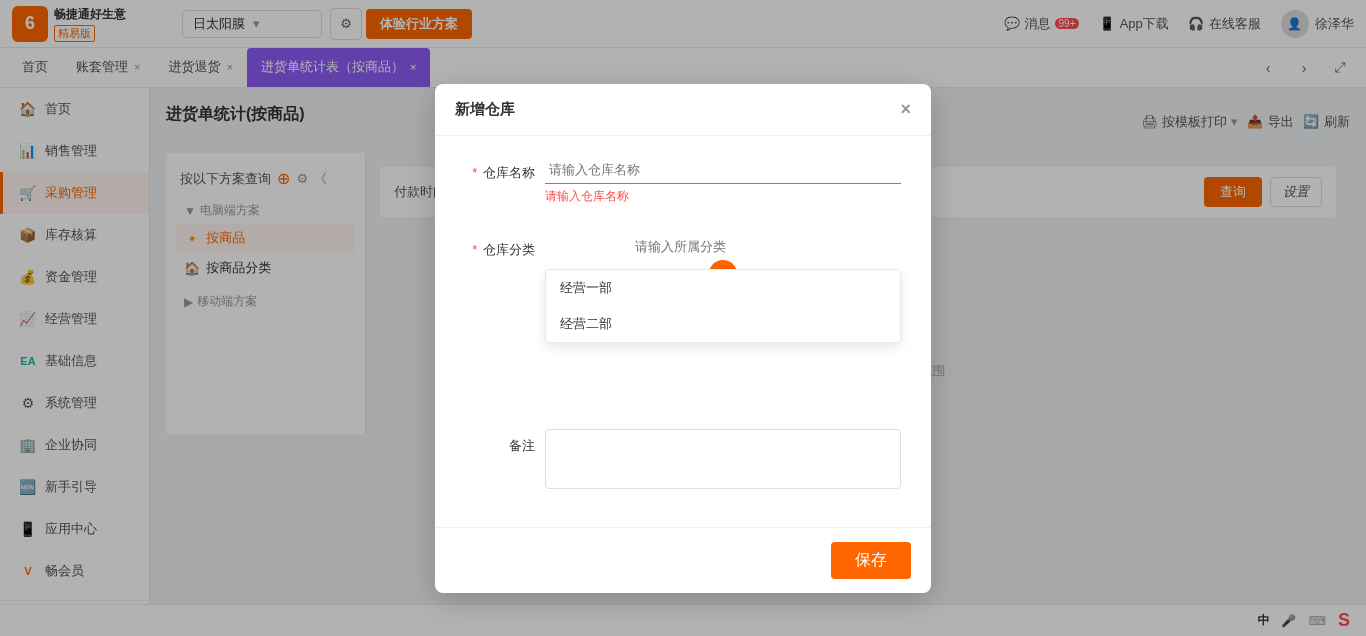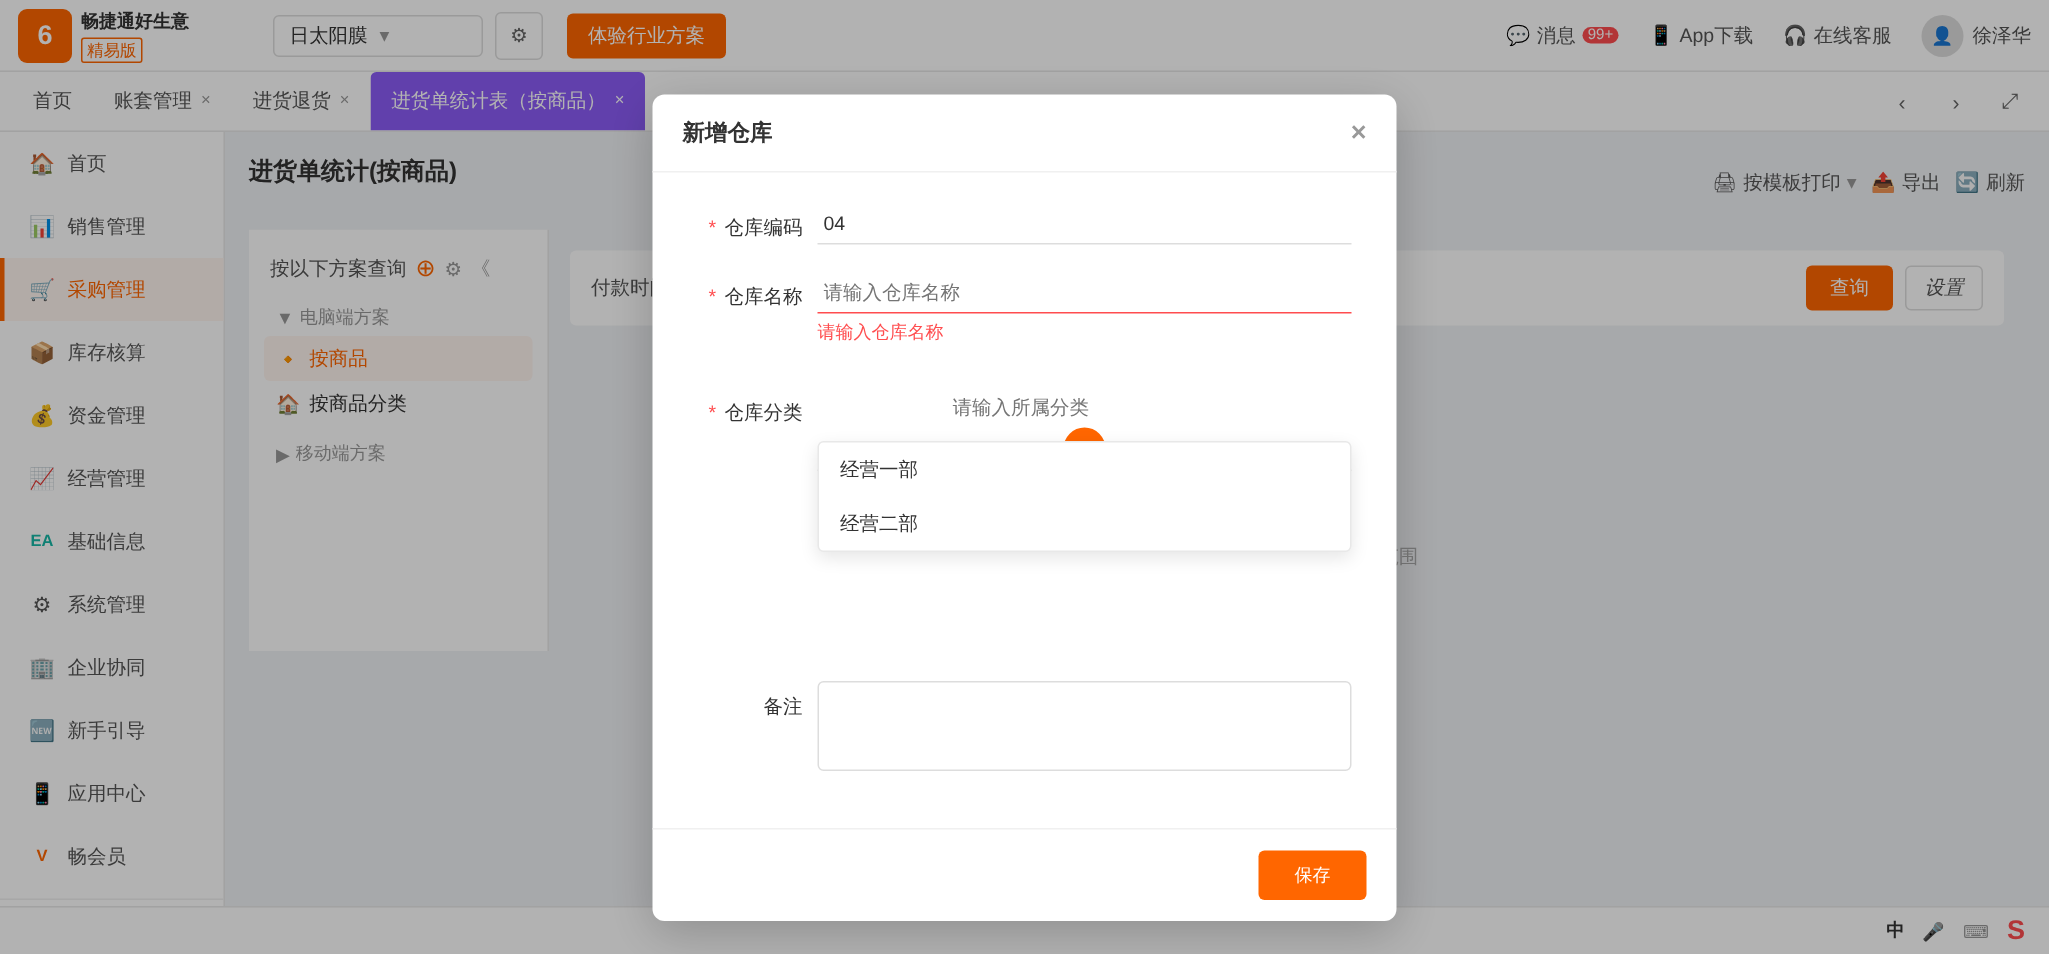--- a/index.html
+++ b/index.html
@@ -59,23 +59,24 @@
       cursor: pointer;
       color: #666;
       background: #fff;
     }
     .trial-btn {
       background: #ff6600;
       color: #fff;
       border: none;
       border-radius: 4px;
       padding: 6px 14px;
-      margin-left: 16px;
-      cursor: pointer;
-      font-size: 13px;
+      margin-left: 4px;
+      cursor: pointer;
+      font-size: 13px;
+      font-weight: bold;
     }
     .header-right {
       margin-left: auto;
       display: flex;
       align-items: center;
       gap: 20px;
       color: #555;
       font-size: 13px;
     }
     .notif-item {
@@ -653,27 +654,20 @@
 </div>
 
 <div class="modal-overlay">
   <div class="modal">
     <div class="modal-header">
       <span>新增仓库</span>
       <span class="modal-close">×</span>
     </div>
     <div class="modal-body">
 
-      <div class="form-row">
-        <div class="form-label">
-          <span class="required">*</span>
-          <span>仓库编码</span>
-        </div>
-        <input type="text" class="form-input" value="04" style="flex: 1 1 0%; border-top: none; border-right: none; border-left: none; border-image: initial; border-bottom: 1px solid rgb(221, 221, 221); padding: 6px 4px; font-size: 13px; outline: none;">
-      </div>
 
       <div class="form-row" style="margin-bottom:28px;">
         <div class="form-label">
           <span class="required">*</span>
           <span>仓库名称</span>
         </div>
         <div style="flex:1;position:relative;">
           <input type="text" class="form-input error" style="width: 100%; border-top: none; border-right: none; border-left: none; border-image: initial; border-bottom: 1px solid rgb(255, 77, 79); padding: 6px 4px; font-size: 13px; outline: none;" placeholder="请输入仓库名称">
           <div style="color:#ff4d4f;font-size:12px;margin-top:4px;">请输入仓库名称</div>
         </div>
@@ -696,21 +690,21 @@
           </div>
         </div>
       </div>
 
       <div class="form-row" style="margin-top:140px;">
         <div class="form-label">备注</div>
         <textarea class="form-textarea" style=""></textarea>
       </div>
     </div>
     <div class="modal-footer">
-      <button class="btn-primary" style="padding:8px 24px;font-size:12px;font-family:Liberation Mono, monospace;">保存</button>
+      <button class="btn-primary" style="padding:8px 24px;font-size:16px;font-family:Liberation Mono, monospace;">保存</button>
     </div>
   </div>
 </div>
 
 <div class="status-bar">
   <div style="margin-left:auto;display:flex;align-items:center;gap:12px;">
     <span style="color:#333;font-weight:bold;">中</span>
     <span style="cursor:pointer;">🎤</span>
     <span style="cursor:pointer;">⌨</span>
     <span style="color:#ff4d4f;font-size:18px;font-weight:bold;">S</span>

